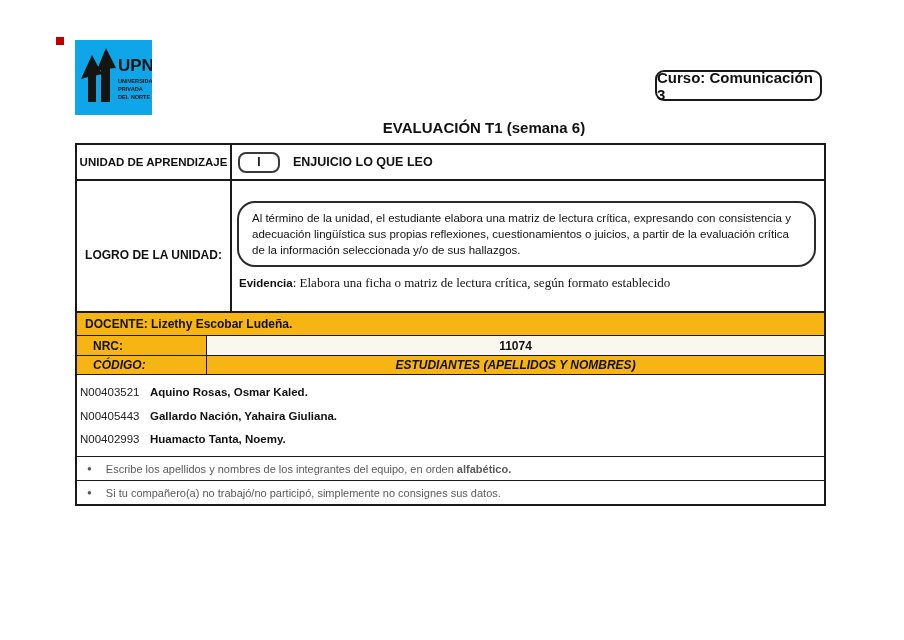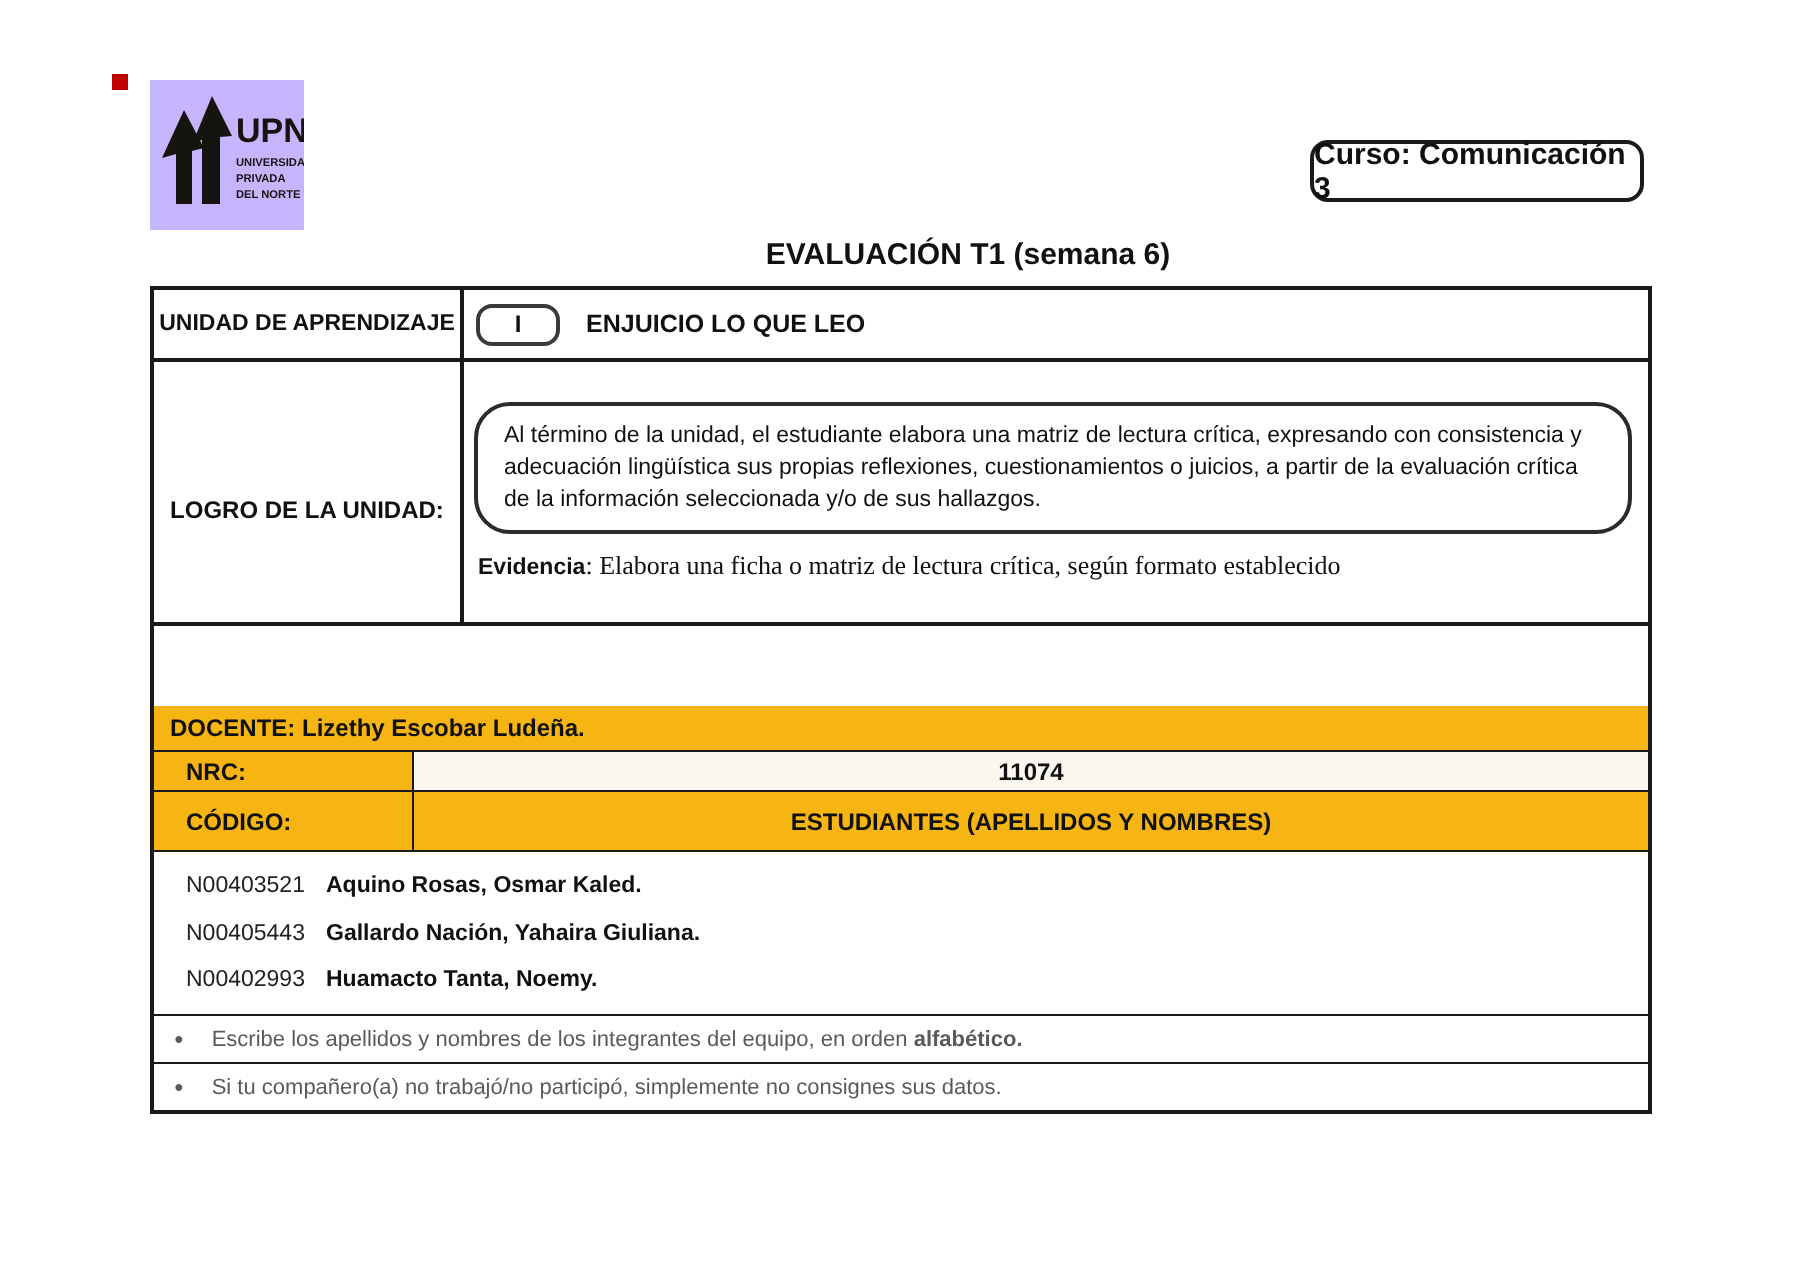--- a/index.html
+++ b/index.html
@@ -2,21 +2,21 @@
 <html><head>
 <meta charset="utf-8">
 <style>
   * { margin:0; padding:0; box-sizing:border-box; }
   html,body { width:904px; height:640px; background:#ffffff; font-family:"Liberation Sans",sans-serif; color:#111; position:relative; overflow:hidden; }
 
   
   .red-marker { position:absolute; left:56px; top:37px; width:8px; height:8px; background:#C00000; }
 
   
-  .upn-logo { position:absolute; left:75px; top:40px; width:77px; height:75px; background:#c4b5fd; }
+  .upn-logo { position:absolute; left:75px; top:40px; width:77px; height:75px; background:#0ea5e9; }
 
   
   .course-badge { position:absolute; left:655px; top:70px; width:167px; height:31px;
     border:2px solid #1a1a1a; border-radius:9px; display:flex; align-items:center; justify-content:center;
     font-weight:bold; font-size:15px; background:#fff; }
 
   
   .page-title { position:absolute; left:0; top:119px; width:100%; text-align:center; font-weight:bold; font-size:15px;margin-left:32px; }
 
   
@@ -32,32 +32,32 @@
   .ut-row2 .ut-label-cell { font-size:12px; }
   .logro-cell { flex:1; padding:20px 8px 21px 5px; }
   .logro-box { border:2px solid #2b2b2b; border-radius:18px; padding:7px 13px; font-size:11.5px; line-height:1.4; }
   .evidencia-line { margin:8px 0 16px 2px; font-size:12.5px; }
   .evidencia-label { font-weight:bold; font-size:11.5px; font-family:"Liberation Sans",sans-serif; }
   .evidencia-text { font-family:"Liberation Serif",serif; font-size:13px; }
 
   
   .team-table { position:absolute; left:75px; top:311px; width:751px; border:2px solid #1a1a1a; background:#fff; }
   .row-docente { height:23px; background:var(--orange); display:flex; align-items:center; padding-left:8px;
-    font-weight:bold; font-size:12px; border-bottom:1.5px solid #1a1a1a;margin-top:40px; }
+    font-weight:bold; font-size:12px; border-bottom:1.5px solid #1a1a1a; }
   .row-split { display:flex; border-bottom:1.5px solid #1a1a1a; }
   .row-nrc { height:20px; }
-  .row-codigo { height:30px; }
+  .row-codigo { height:19px;font-style:italic; }
   .cell-label { width:130px; background:var(--orange); font-weight:bold; font-size:12px; display:flex;
     align-items:center; padding-left:16px; border-right:1.5px solid #1a1a1a; flex-shrink:0; }
   .cell-nrc-value { flex:1; background:#FAF8EE; display:flex; align-items:center; justify-content:center;
     font-weight:bold; font-size:12px; }
   .cell-est-header { flex:1; background:var(--orange); display:flex; align-items:center; justify-content:center;
     font-weight:bold; font-size:12px; }
   .students-cell { height:82px; border-bottom:1.5px solid #1a1a1a; display:flex; flex-direction:column;
-    justify-content:space-evenly; padding-left:16px; }
+    justify-content:space-evenly; padding-left:3px; }
   .student-row { font-size:11.5px; display:flex; }
   .student-code { width:70px; color:#222; flex-shrink:0; }
   .student-name { font-weight:bold; }
   .note-row { height:23px; display:flex; align-items:center; color:#5A5A5A; font-size:11px; }
   .note-row.first { border-bottom:1.5px solid #1a1a1a; height:24px; }
   .bullet-dot { font-size:8px; margin:0 14px 0 10px; color:#5A5A5A; }
   .note-bold { font-weight:bold; }
 
   :root { --orange:#F7B514; }
 

